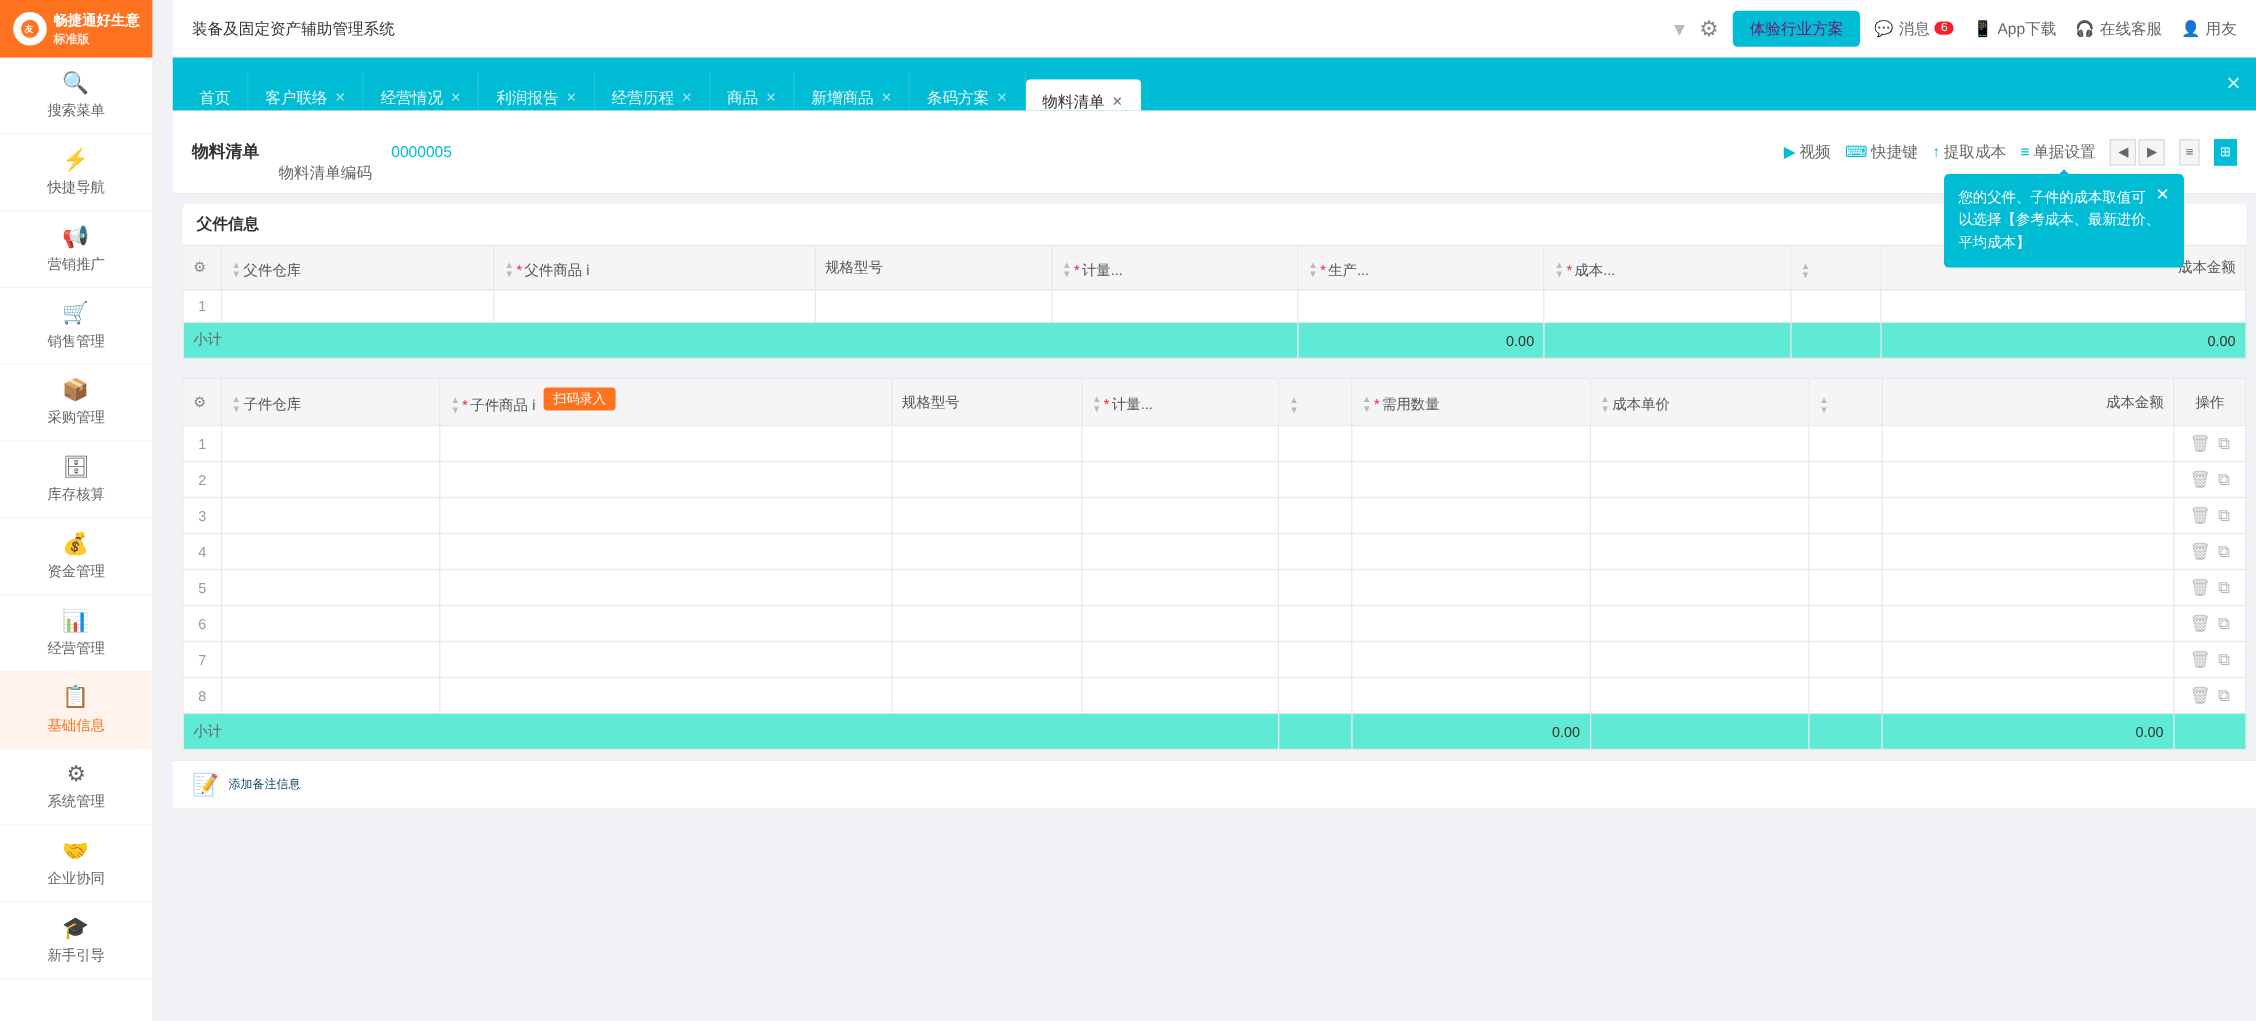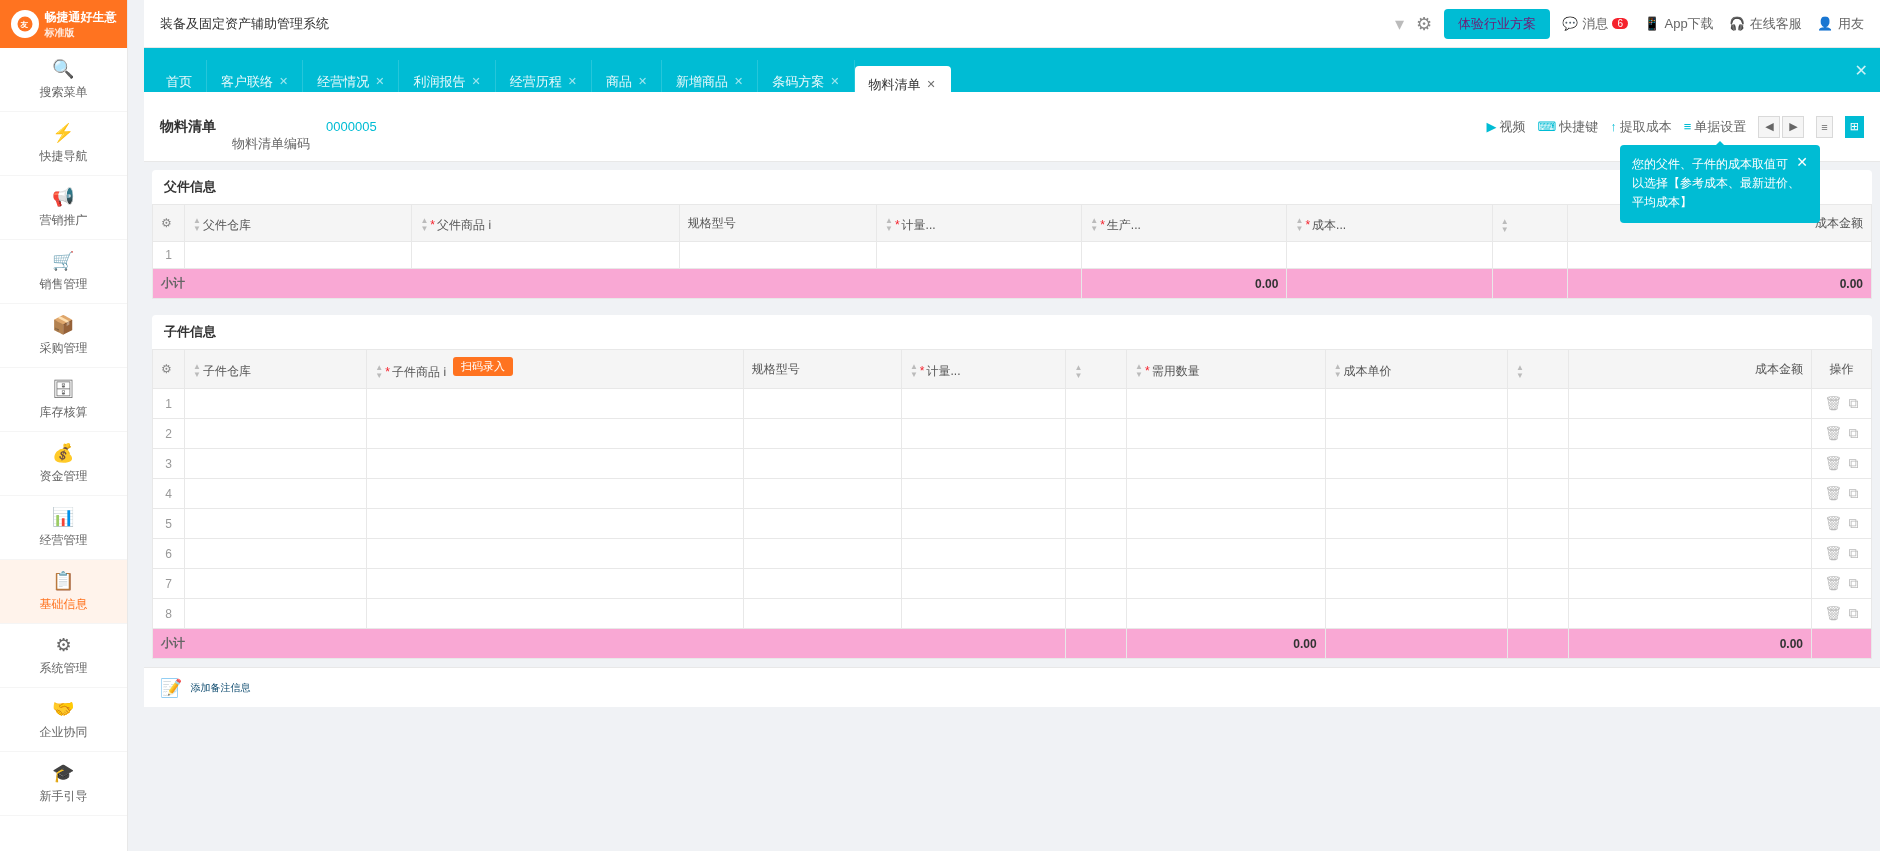--- a/index.html
+++ b/index.html
@@ -216,22 +216,22 @@
       border: 1px solid #e8e8e8;
       padding: 6px 8px;
       color: #333;
     }
     .data-table .row-num {
       color: #999;
       text-align: center;
       width: 32px;
     }
     .data-table .subtotal td {
-      background: #f9a8d4;
-      font-weight: bold;
+      background: #5eead4;
+      font-weight: normal;
     }
     .data-table .subtotal .label {
       color: #666;
       font-size: 12px;
     }
 
     
     .scan-btn {
       background: #ff7320;
       color: #fff;
@@ -556,21 +556,20 @@
             <td style="text-align:right;">0.00</td>
             <td></td>
             <td></td>
             <td style="text-align:right;">0.00</td>
           </tr>
         </tbody>
       </table>
     </div>
 
     <div class="section">
-      <div class="section-title">子件信息</div>
       <table class="data-table">
         <thead>
           <tr>
             <th><span class="gear-icon">⚙</span></th>
             <th><span class="th-sort"><span class="sort-arrows">
                     <span>▲</span>
                     <span>▼</span>
                   </span>子件仓库</span></th>
             <th>
               <span class="th-sort"><span class="sort-arrows">

